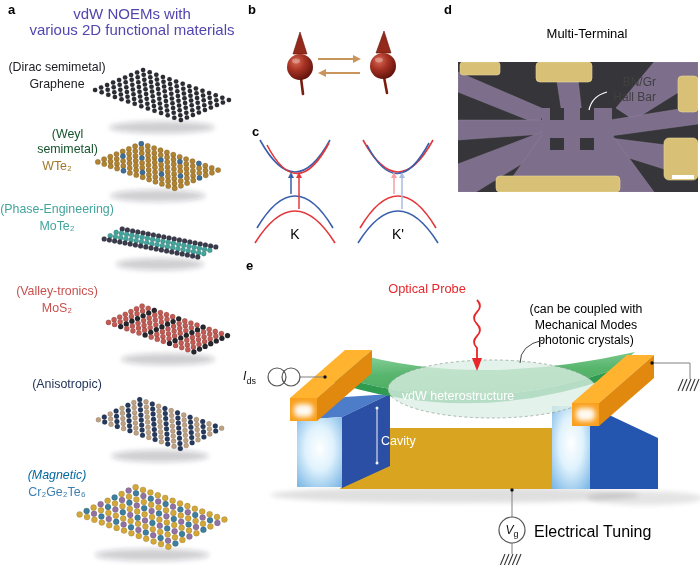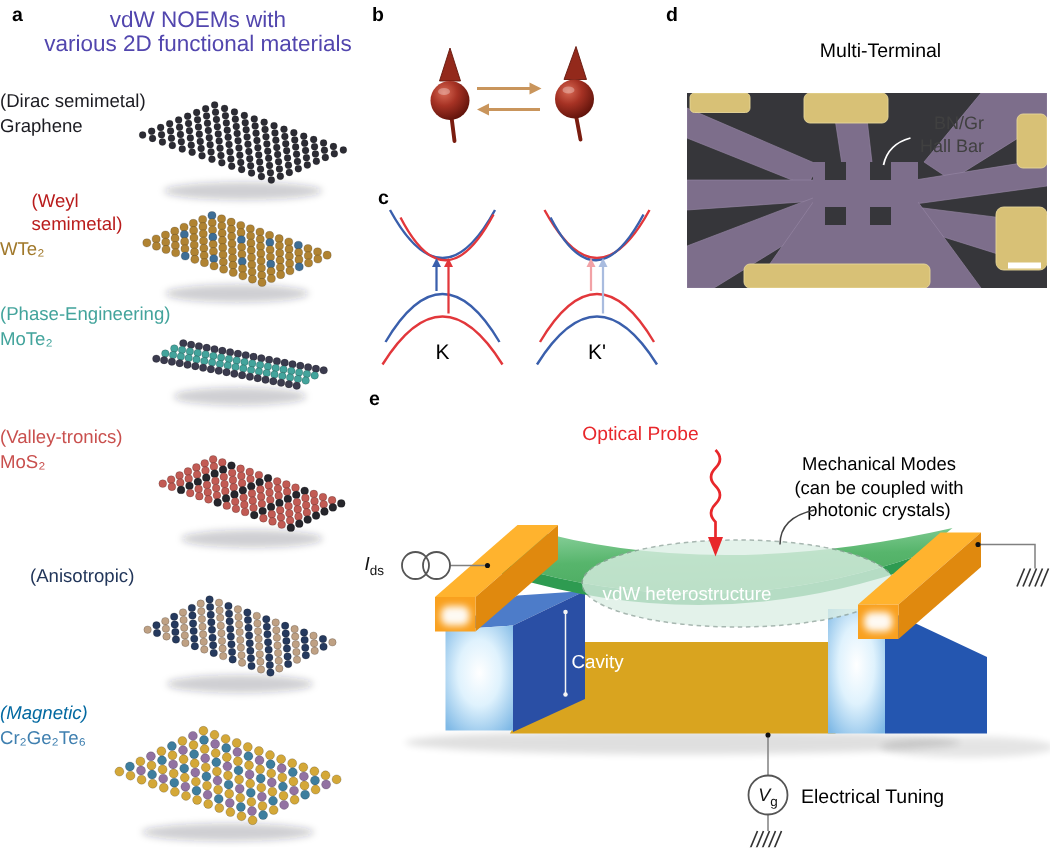--- a/index.html
+++ b/index.html
@@ -2,31 +2,31 @@
 <html style="--title-purple: #5246ae; --band-blue: #3a5fac; --band-red: #e2373b; --band-pink: #f2a2a6; --band-lightblue: #a9bcdf; --eq-arrow-tan: #c9955c; --probe-red: #e8272b; --orange-top: #ffb32e; --orange-side: #e0890e; --orange-front: #f9a01e; --pillar-dark: #2a4fa5; --pillar-darker: #2456b0; --pillar-top: #4d7cc9; --membrane-rim: #2e9b51; --mode-fill: #dcefe5; --gate-gold: #d9a41f; --sem-bg: #36363a; --sem-purple: #7d6e8b; --sem-gold: #d8c176;"><head>
 <meta charset="utf-8">
 <style>
   html,body{margin:0;padding:0}
   body{width:700px;height:565px;position:relative;background:#fff;overflow:hidden;
        font-family:"Liberation Sans","DejaVu Sans",sans-serif;color:#111;}
   .abs{position:absolute}
   .plabel{position:absolute;font-size:13px;font-weight:700;color:#000}
   .center{text-align:center}
   #a-title{left:22px;top:6px;width:220px;font-size:15px;line-height:16px;font-weight:400}
-  .mat{left:0;width:114px;position:absolute;line-height:15px}
+  .mat{left:0;width:114px;text-align:center;position:absolute;line-height:15px}
   .mat div{font-size:12.4px}
   .mat .mat-name{margin-top:2px}
   #d-title{left:505px;top:26px;width:164px;font-size:13px;color:#000}
   .sem-note{left:576px;width:80px;color:#404040;font-size:12px;position:absolute;text-align:right;line-height:14px}
   #optical-probe{left:362px;top:281px;width:130px;font-size:12.8px}
   #mech-modes{left:500px;top:302px;width:172px;font-size:12.3px;line-height:15.5px;color:#000}
   .ktext{position:absolute;font-size:14px;color:#000;width:24px;text-align:center}
   #membrane-label{left:378px;top:389px;width:160px;color:#fff;font-size:12.5px}
   #cavity-label{left:381px;top:434px;color:#fff;font-size:12.5px}
-  #etuning-label{left:534px;top:523px;font-size:13px;color:#000}
+  #etuning-label{left:534px;top:523px;font-size:16px;color:#000}
   .meas{font-size:12.5px;font-style:italic}
   .meas sub{font-size:9px;font-style:normal}
   #ids-label{left:243px;top:369px}
   #vg-label{left:498px;top:522.5px;width:28px;text-align:center;font-size:12px}
   svg{position:absolute;display:block}
 </style>
 </head>
 <body>
 
 <div class="plabel" style="left:8px;top:2px">a</div>
@@ -34,21 +34,21 @@
 <div class="abs center" id="a-title" style="color: rgb(82, 70, 174);">
   <div>vdW NOEMs with</div>
   <div>various 2D functional materials</div>
 </div>
 
 <div class="mat" style="top:60px">
   <div class="mat-cat" style="color: rgb(28, 28, 34);">(Dirac semimetal)</div>
   <div class="mat-name" style="color: rgb(28, 28, 34);">Graphene</div>
 </div>
 <div class="mat" style="top:127px">
-  <div class="mat-cat" style="color: #b91c1c; padding-left: 21px;">(Weyl semimetal)</div>
+  <div class="mat-cat" style="color: #14532d; padding-left: 21px;">(Weyl semimetal)</div>
   <div class="mat-name" style="color: rgb(160, 120, 42);">WTe₂</div>
 </div>
 <div class="mat" style="top:202px">
   <div class="mat-cat" style="color: rgb(67, 164, 156);">(Phase-Engineering)</div>
   <div class="mat-name" style="color: rgb(67, 164, 156);">MoTe₂</div>
 </div>
 <div class="mat" style="top:284px">
   <div class="mat-cat" style="color: rgb(201, 80, 78);">(Valley-tronics)</div>
   <div class="mat-name" style="color: rgb(201, 80, 78);">MoS₂</div>
 </div>
@@ -822,22 +822,22 @@
   </g>
   <path d="M149,30 Q134,34 131,48" stroke="#fff" stroke-width="1.2" fill="none"></path>
   <rect x="214" y="113" width="22" height="4" fill="#fff"></rect>
 </svg>
 <div class="sem-note" style="top:75px">BN/Gr</div>
 <div class="sem-note" style="top:90px">Hall Bar</div>
 
 <div class="plabel" style="left:246px;top:258px">e</div>
 <div class="abs center" id="optical-probe" style="color: rgb(232, 39, 43);">Optical Probe</div>
 <div class="abs center" id="mech-modes">
+  <div>(can be coupled with</div>
   <div>Mechanical Modes</div>
-  <div>(can be coupled with</div>
   <div>photonic crystals)</div>
 </div>
 
 <svg style="left:240px;top:283px" width="464" height="282" viewBox="0 0 464 282">
   <defs>
     <radialGradient id="glowF" cx="50%" cy="45%" r="70%">
       <stop offset="0%" stop-color="#ffffff"></stop>
         <stop offset="45%" stop-color="#dff2fd"></stop>
         <stop offset="100%" stop-color="#7fb9e6"></stop>
     </radialGradient>

